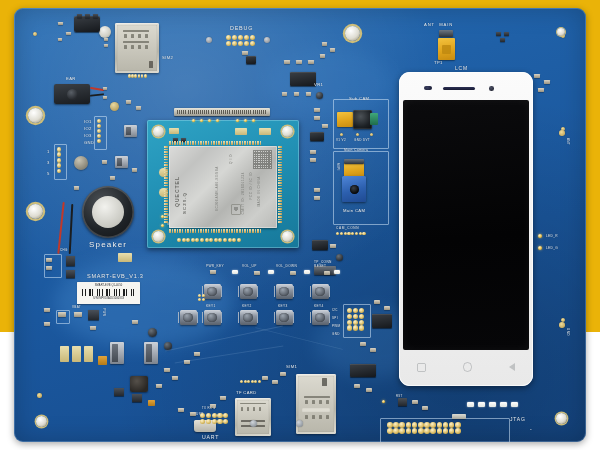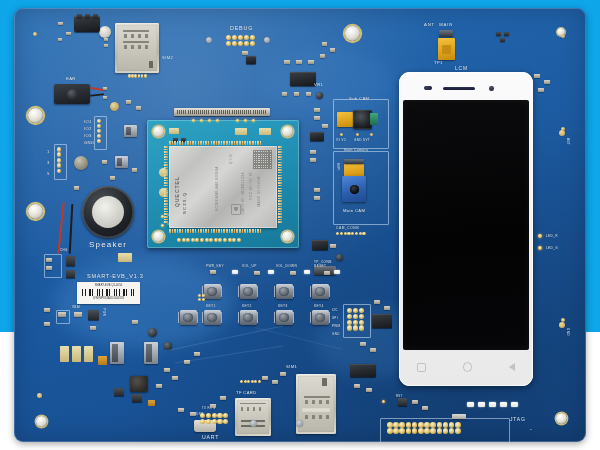--- a/index.html
+++ b/index.html
@@ -1,17 +1,17 @@
 <!DOCTYPE html>
 <html><head>
 <meta charset="utf-8">
 <style>
   html,body{margin:0;padding:0;background:#ffffff;}
   body{width:600px;height:450px;overflow:hidden;font-family:"Liberation Sans",sans-serif;}
-  #stage{position:relative;width:600px;height:332px;background:#0ea5e9;}
+  #stage{position:relative;width:600px;height:332px;background:#eab308;}
 
   
   .pcb{
     position:absolute;left:14px;top:8px;width:572px;height:434px;
     border-radius:9px;
     background:
       radial-gradient(ellipse at 30% 18%, rgba(255,255,255,.16) 0%, rgba(255,255,255,0) 46%),
       radial-gradient(ellipse at 78% 86%, rgba(0,0,0,.22) 0%, rgba(0,0,0,0) 55%),
       linear-gradient(165deg,#2a6fb5 0%,#1f60a7 28%,#1a569c 60%,#164b8c 100%);
     box-shadow:0 2px 7px rgba(0,0,0,.35), inset 0 0 26px rgba(0,0,0,.22);

